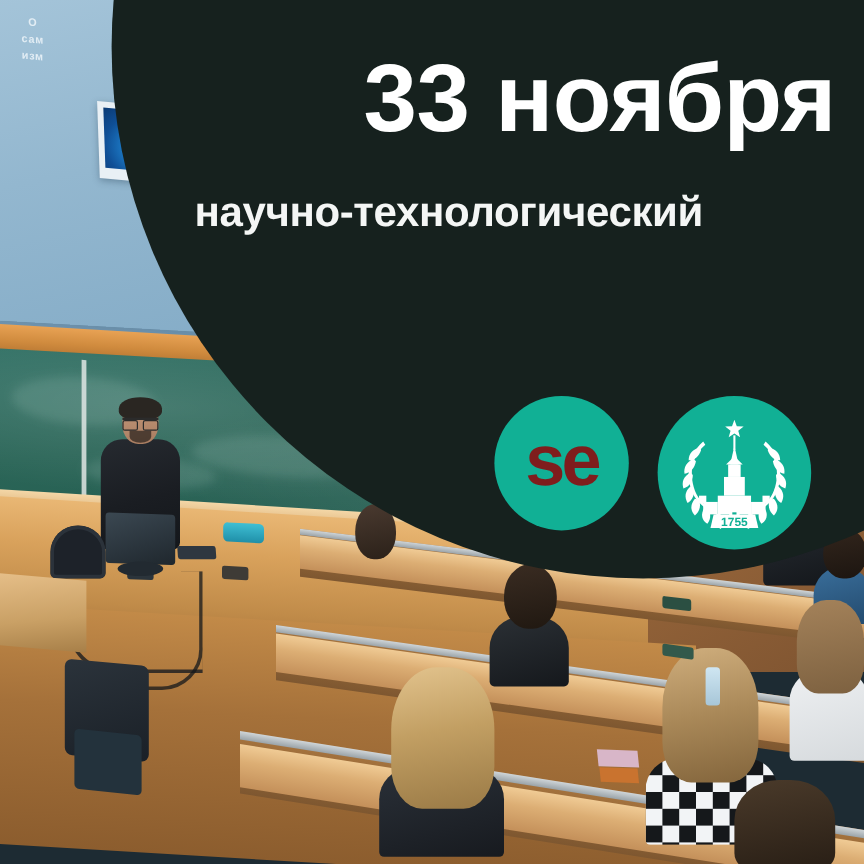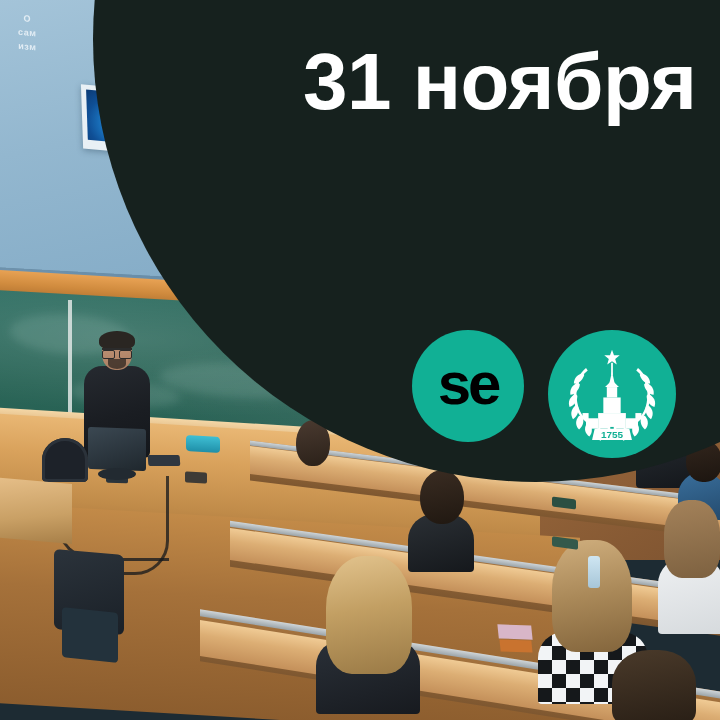--- a/index.html
+++ b/index.html
@@ -356,21 +356,21 @@
     display: flex;
     align-items: center;
     justify-content: center;
   }
   .logo-se { left: 412px; top: 330px; width: 112px; height: 112px; }
   .logo-msu { left: 548px; top: 330px; width: 128px; height: 128px; }
 
   .se-mark {
     font-size: 60px;
     font-weight: 700;
-    color: #000000;
+    color: #7f1d1d;
     letter-spacing: -3px;
     line-height: 1;
     margin-top: -4px;
     font-family: "Liberation Sans", sans-serif;
   }
 
   .msu-svg { width: 104px; height: 104px; display: block; }
 </style>
 </head>
 <body>
@@ -479,21 +479,22 @@
 
     <div style="position:absolute;left:588px;top:556px;width:12px;height:32px;border-radius:3px;background:linear-gradient(180deg,#cfe6f2,#a7c6d8);"></div>
     <div style="position:absolute;left:552px;top:498px;width:24px;height:10px;border-radius:2px;background:#2b4f42;transform:skewY(7deg);"></div>
     <div style="position:absolute;left:552px;top:538px;width:26px;height:10px;border-radius:2px;background:#33594b;transform:skewY(8deg);"></div>
     <div style="position:absolute;left:498px;top:625px;width:34px;height:14px;background:#d8b6c8;transform:skewY(8deg) rotate(-6deg);"></div>
     <div style="position:absolute;left:500px;top:640px;width:32px;height:12px;background:#c9732f;transform:skewY(8deg) rotate(-6deg);"></div>
   </div>
 
   <div class="dark-circle"></div>
 
-  <div class="txt-date">31 ноября</div>
+  <div class="txt-date">33 ноября</div>
+  <div class="txt-sub">научно-технологический</div>
 
   <div class="logo logo-se">
     <span class="se-mark">se</span>
   </div>
 
   <div class="logo logo-msu">
     <svg class="msu-svg" viewBox="0 0 120 120">
       <g fill="#ffffff">
 
         <polygon points="60,9 62.3,15.2 68.9,15.4 63.7,19.5 65.5,25.9 60,22.1 54.5,25.9 56.3,19.5 51.1,15.4 57.7,15.2"></polygon>

